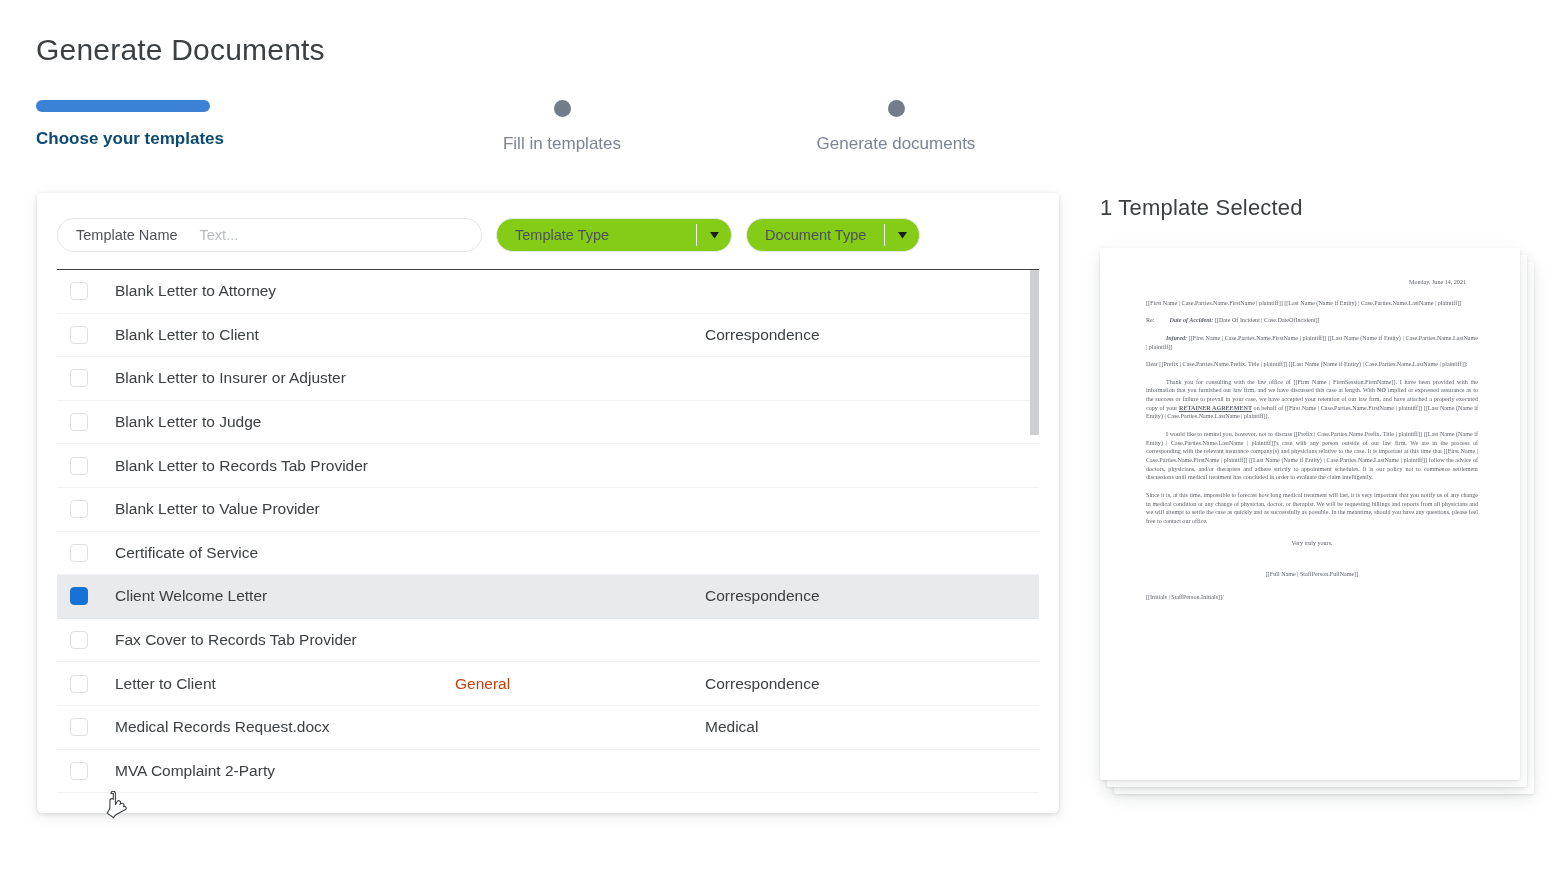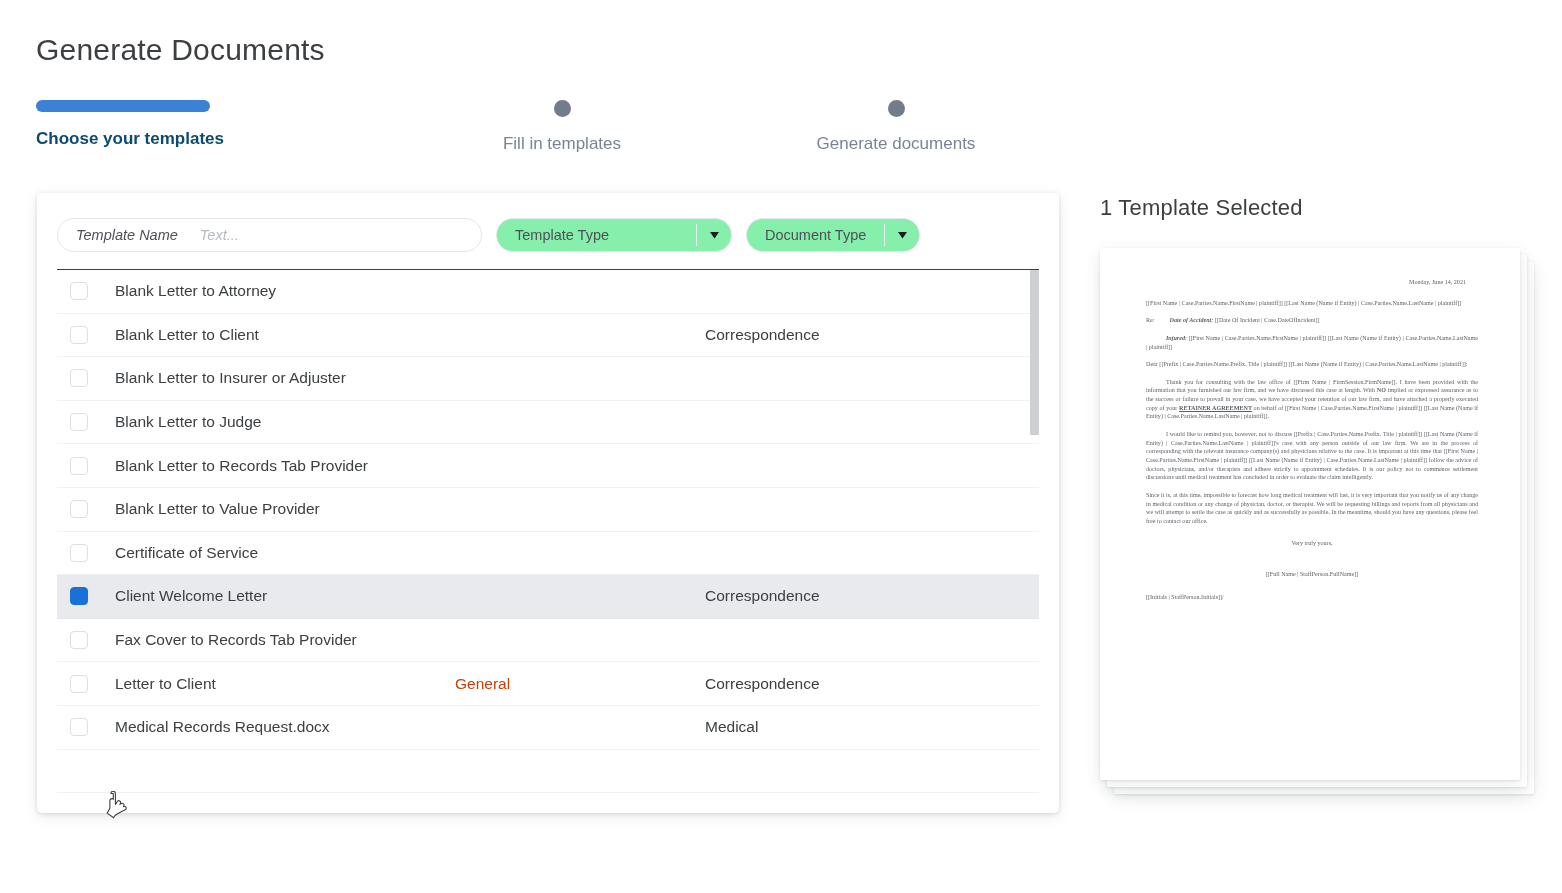--- a/index.html
+++ b/index.html
@@ -37,28 +37,28 @@
   
   .list-card{
     position:absolute;left:37px;top:193px;width:1022px;height:620px;
     background:#fff;border-radius:5px;
     box-shadow:0 1px 4px rgba(60,64,67,.16),0 4px 14px rgba(60,64,67,.10);
   }
 
   .filters{position:absolute;left:20px;top:25px;display:flex;align-items:center;}
   .field-name{
     width:425px;height:34px;border:1px solid #e3e6ea;border-radius:17px;
-    background:#fff;display:flex;align-items:center;padding:0 0 0 18px;box-sizing:border-box;font-style:italic;
+    background:#fff;display:flex;align-items:center;padding:0 0 0 18px;box-sizing:border-box;
   }
   .field-name .fl{font-size:14.5px;color:#4d5156;white-space:nowrap;}
   .field-name .fv{
     font-size:14.5px;color:#b6bbc2;margin-left:22px;
   }
   .select{
-    height:34px;border:1px solid #e3e6ea;border-radius:17px;background:#86efac;
+    height:34px;border:1px solid #e3e6ea;border-radius:17px;background:#84cc16;
     display:flex;align-items:center;box-sizing:border-box;margin-left:14px;
   }
   .select .sl{font-size:14.5px;color:#4d5156;padding-left:18px;white-space:nowrap;}
   .select .sdiv{flex:1;}
   .select .caret{
     width:34px;display:flex;align-items:center;justify-content:center;
     border-left:1px solid #eceff2;height:22px;
   }
   .select .caret svg{display:block;}
   .sel-template{width:236px;}
@@ -253,20 +253,28 @@
             <div class="c-type">General</div>
             <div class="c-doc">Correspondence</div>
           </div>
           <div class="row">
             <div class="cb-cell">
               <div class="cb"></div>
             </div>
             <div class="c-name">Medical Records Request.docx</div>
             <div class="c-type"></div>
             <div class="c-doc">Medical</div>
+          </div>
+          <div class="row">
+            <div class="cb-cell">
+              <div class="cb"></div>
+            </div>
+            <div class="c-name">MVA Complaint 2-Party</div>
+            <div class="c-type"></div>
+            <div class="c-doc"></div>
           </div>
           <div class="row">
             <div class="c-type"></div>
             <div class="c-doc"></div>
           </div>
         </div>
       <div class="sb-track">
         <div class="sb-thumb"></div>
       </div>
     </div>

